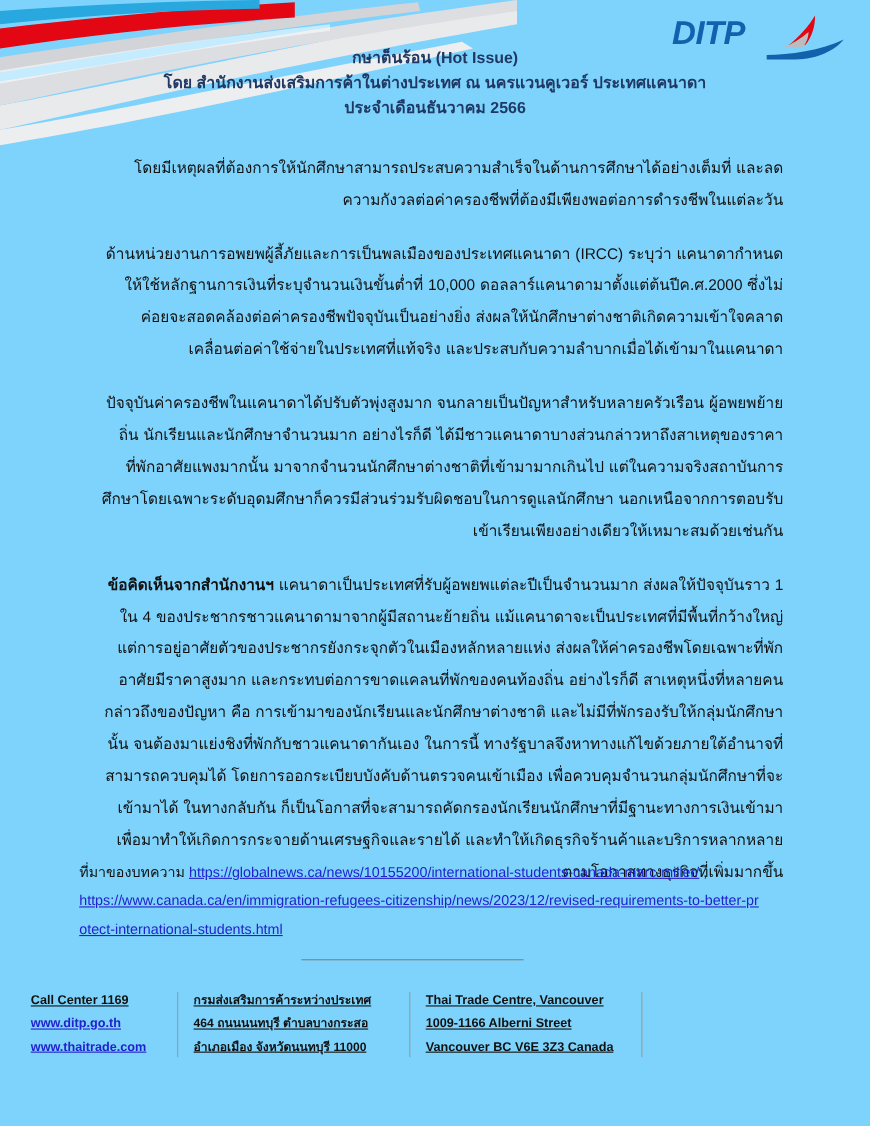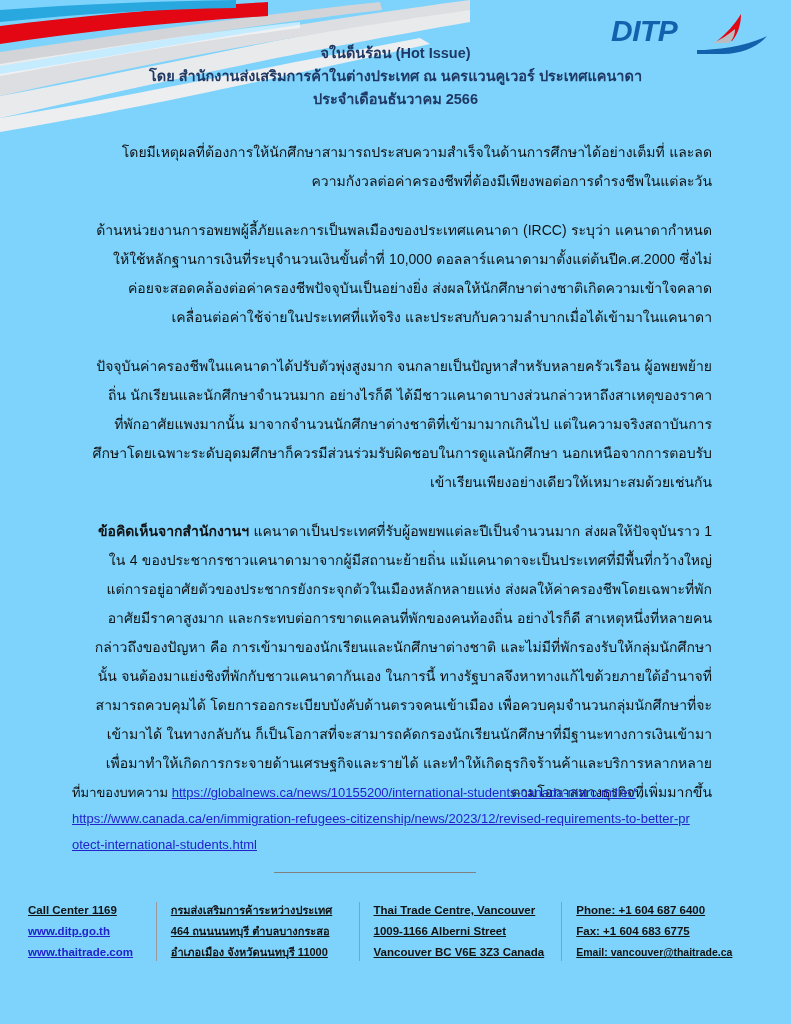--- a/index.html
+++ b/index.html
@@ -186,21 +186,21 @@
   <div class="logo">
     <div class="logo-text">DITP</div>
     <svg class="logo-mark" viewBox="0 0 74 44" xmlns="http://www.w3.org/2000/svg">
       <path d="M46,2 C40,12 31,22 22,29 L37,29 C43,22 46,12 46,2 Z" fill="#e30613"></path>
       <path d="M40,17 C33,23 25,28 17,31 L34,31 C38,28 40,22 40,17 Z" fill="#b9bcc0"></path>
       <path d="M2,38 C22,38 52,34 72,24 C64,34 48,42 28,42 L2,42 Z" fill="#1261ad"></path>
     </svg>
   </div>
 
   <div class="title-block">
-    <div class="title-line">จในด็นร้อน (Hot Issue)</div>
+    <div class="title-line">กษาต็นร้อน (Hot Issue)</div>
     <div class="title-line">โดย สำนักงานส่งเสริมการค้าในต่างประเทศ ณ นครแวนคูเวอร์ ประเทศแคนาดา</div>
     <div class="title-line">ประจำเดือนธันวาคม 2566</div>
   </div>
 
   <div class="body-wrap">
     <p class="para"><span>โดยมีเหตุผลที่ต้องการให้นักศึกษาสามารถประสบความสำเร็จในด้านการศึกษาได้อย่างเต็มที่  และลดความกังวลต่อค่าครองชีพที่ต้องมีเพียงพอต่อการดำรงชีพในแต่ละวัน</span></p>
     <p class="para"><span>ด้านหน่วยงานการอพยพผู้ลี้ภัยและการเป็นพลเมืองของประเทศแคนาดา (IRCC) ระบุว่า แคนาดากำหนดให้ใช้หลักฐานการเงินที่ระบุจำนวนเงินขั้นต่ำที่ 10,000 ดอลลาร์แคนาดามาตั้งแต่ต้นปีค.ศ.2000 ซึ่งไม่ค่อยจะสอดคล้องต่อค่าครองชีพปัจจุบันเป็นอย่างยิ่ง ส่งผลให้นักศึกษาต่างชาติเกิดความเข้าใจคลาดเคลื่อนต่อค่าใช้จ่ายในประเทศที่แท้จริง และประสบกับความลำบากเมื่อได้เข้ามาในแคนาดา</span></p>
     <p class="para"><span>ปัจจุบันค่าครองชีพในแคนาดาได้ปรับตัวพุ่งสูงมาก จนกลายเป็นปัญหาสำหรับหลายครัวเรือน ผู้อพยพย้ายถิ่น นักเรียนและนักศึกษาจำนวนมาก อย่างไรก็ดี ได้มีชาวแคนาดาบางส่วนกล่าวหาถึงสาเหตุของราคาที่พักอาศัยแพงมากนั้น มาจากจำนวนนักศึกษาต่างชาติที่เข้ามามากเกินไป แต่ในความจริงสถาบันการศึกษาโดยเฉพาะระดับอุดมศึกษาก็ควรมีส่วนร่วมรับผิดชอบในการดูแลนักศึกษา นอกเหนือจากการตอบรับเข้าเรียนเพียงอย่างเดียวให้เหมาะสมด้วยเช่นกัน</span></p>
     <p class="para"><span class="lead">ข้อคิดเห็นจากสำนักงานฯ</span><span> แคนาดาเป็นประเทศที่รับผู้อพยพแต่ละปีเป็นจำนวนมาก ส่งผลให้ปัจจุบันราว 1 ใน 4 ของประชากรชาวแคนาดามาจากผู้มีสถานะย้ายถิ่น แม้แคนาดาจะเป็นประเทศที่มีพื้นที่กว้างใหญ่ แต่การอยู่อาศัยตัวของประชากรยังกระจุกตัวในเมืองหลักหลายแห่ง ส่งผลให้ค่าครองชีพโดยเฉพาะที่พักอาศัยมีราคาสูงมาก และกระทบต่อการขาดแคลนที่พักของคนท้องถิ่น อย่างไรก็ดี สาเหตุหนึ่งที่หลายคนกล่าวถึงของปัญหา คือ การเข้ามาของนักเรียนและนักศึกษาต่างชาติ และไม่มีที่พักรองรับให้กลุ่มนักศึกษานั้น จนต้องมาแย่งชิงที่พักกับชาวแคนาดากันเอง ในการนี้ ทางรัฐบาลจึงหาทางแก้ไขด้วยภายใต้อำนาจที่สามารถควบคุมได้ โดยการออกระเบียบบังคับด้านตรวจคนเข้าเมือง เพื่อควบคุมจำนวนกลุ่มนักศึกษาที่จะเข้ามาได้ ในทางกลับกัน ก็เป็นโอกาสที่จะสามารถคัดกรองนักเรียนนักศึกษาที่มีฐานะทางการเงินเข้ามา เพื่อมาทำให้เกิดการกระจายด้านเศรษฐกิจและรายได้ และทำให้เกิดธุรกิจร้านค้าและบริการหลากหลายตามโอกาสทางธุรกิจที่เพิ่มมากขึ้น</span></p>
   </div>
@@ -232,21 +232,16 @@
     <div class="fsep"></div>
 
     <div class="fcol fcol-3">
       <div class="fline">Thai Trade Centre, Vancouver</div>
       <div class="fline">1009-1166 Alberni Street</div>
       <div class="fline">Vancouver BC V6E 3Z3 Canada</div>
     </div>
 
     <div class="fsep"></div>
 
-    <div class="fcol fcol-4">
-      <div class="fline">Phone: +1 604 687 6400</div>
-      <div class="fline">Fax: +1 604 683 6775</div>
-      <div class="fline small">Email: vancouver@thaitrade.ca</div>
-    </div>
 
   </div>
 
 </div>
 
 </body></html>

